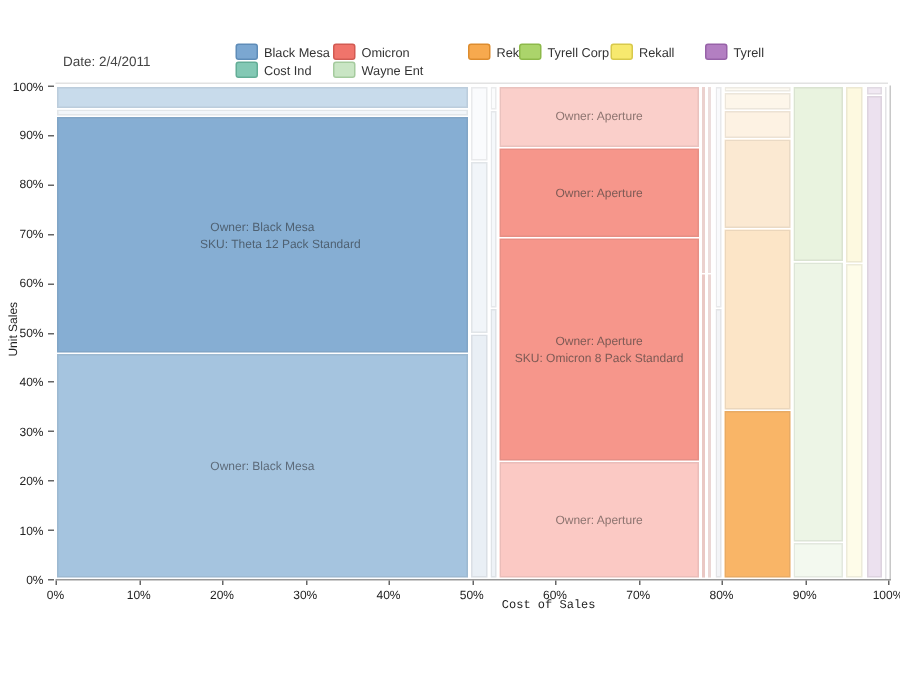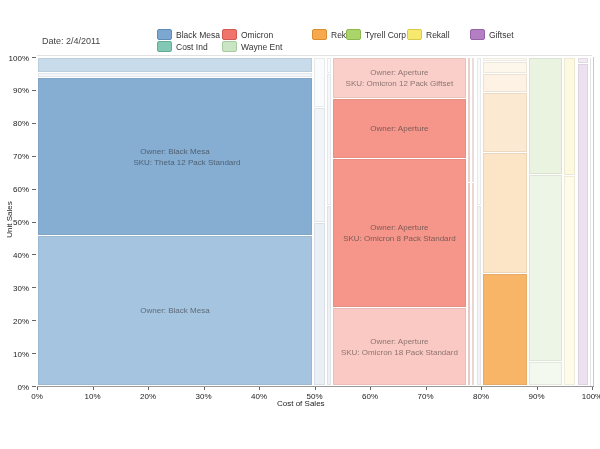--- a/index.html
+++ b/index.html
@@ -14,21 +14,21 @@
   .block{position:absolute;box-shadow:inset 0 0 0 1px rgba(90,90,90,0.10);
          display:flex;flex-direction:column;align-items:center;justify-content:center;overflow:hidden;}
   .block-line{font-size:8px;line-height:11px;white-space:nowrap;}
   .tickx{position:absolute;width:1px;height:3px;background:#666;}
   .ticky{position:absolute;width:4px;height:1px;background:#666;}
   .xlab{position:absolute;font-size:8px;color:#222;transform:translateX(-50%);}
   .ylab{position:absolute;font-size:8px;color:#222;width:26px;text-align:right;transform:translateY(-50%);}
   .axis-line-x{position:absolute;height:1px;background:#999;}
   .plot-right{position:absolute;width:1px;background:#c8c8c8;}
   .plot-top{position:absolute;height:1px;background:#e2e2e2;}
-  .x-title{position:absolute;left:277px;top:399px;width:120px;text-align:left;font-size:8px;color:#222;}
+  .x-title{position:absolute;left:277px;top:399px;width:120px;text-align:right;font-size:8px;color:#222;font-family:Liberation Mono, monospace;}
   .y-title{position:absolute;left:-26px;top:215px;width:70px;text-align:center;font-size:8px;color:#222;
            transform:rotate(-90deg);}
 </style>
 </head>
 <body>
 
 <div class="stage">
   <div class="date-label">Date: 2/4/2011</div>
   <div class="legend" id="legend">
       <div class="legend-item" style="left: 157px; top: 29px;">
@@ -46,21 +46,21 @@
       <div class="legend-item" style="left: 346px; top: 29px;">
         <span class="legend-swatch" style="background: rgb(171, 212, 107); border: 1px solid rgb(141, 185, 74);"></span>
         <span class="legend-label">Tyrell Corp</span>
       </div>
       <div class="legend-item" style="left: 407px; top: 29px;">
         <span class="legend-swatch" style="background: rgb(247, 233, 110); border: 1px solid rgb(216, 201, 75);"></span>
         <span class="legend-label">Rekall</span>
       </div>
       <div class="legend-item" style="left: 470px; top: 29px;">
         <span class="legend-swatch" style="background: rgb(179, 127, 194); border: 1px solid rgb(151, 98, 168);"></span>
-        <span class="legend-label">Giftset</span>
+        <span class="legend-label">Tyrell</span>
       </div>
       <div class="legend-item" style="left: 157px; top: 41px;">
         <span class="legend-swatch" style="background: rgb(131, 200, 180); border: 1px solid rgb(99, 173, 150);"></span>
         <span class="legend-label">Cost Ind</span>
       </div>
       <div class="legend-item" style="left: 222px; top: 41px;">
         <span class="legend-swatch" style="background: rgb(201, 229, 196); border: 1px solid rgb(165, 203, 158);"></span>
         <span class="legend-label">Wayne Ent</span>
       </div>
     </div>
@@ -78,32 +78,30 @@
       <div class="block" style="left: 37.5px; top: 72.634px; width: 274.835px; height: 3.935px; background: rgb(242, 246, 250);"></div>
       <div class="block" style="left: 37.5px; top: 57.5px; width: 274.835px; height: 14.134px; background: rgb(200, 219, 235);"></div>
       <div class="block" style="left: 314.445px; top: 222.658px; width: 10.1px; height: 162.842px; background: rgb(233, 239, 245);"></div>
       <div class="block" style="left: 314.445px; top: 108.495px; width: 10.1px; height: 113.163px; background: rgb(241, 245, 249);"></div>
       <div class="block" style="left: 314.445px; top: 57.5px; width: 10.1px; height: 49.995px; background: rgb(250, 251, 253);"></div>
       <div class="block" style="left: 327.21px; top: 205.55px; width: 3.44px; height: 179.95px; background: rgb(238, 242, 247);"></div>
       <div class="block" style="left: 327.21px; top: 73.95px; width: 3.44px; height: 130.6px; background: rgb(245, 248, 251);"></div>
       <div class="block" style="left: 327.21px; top: 57.5px; width: 3.44px; height: 15.45px; background: rgb(251, 252, 253);"></div>
       <div class="block" style="left: 333.315px; top: 307.54px; width: 132.2px; height: 77.96px; background: rgb(251, 201, 196);">
         <div class="block-line" style="color: rgb(141, 116, 112);">Owner: Aperture</div>
-        <div class="block-line" style="color: rgb(141, 116, 112);">SKU: Omicron 18 Pack Standard</div>
       </div>
       <div class="block" style="left: 333.315px; top: 158.503px; width: 132.2px; height: 148.037px; background: rgb(246, 150, 139);">
         <div class="block-line" style="color: rgb(125, 90, 85);">Owner: Aperture</div>
         <div class="block-line" style="color: rgb(125, 90, 85);">SKU: Omicron 8 Pack Standard</div>
       </div>
       <div class="block" style="left: 333.315px; top: 99.283px; width: 132.2px; height: 58.22px; background: rgb(246, 150, 139);">
         <div class="block-line" style="color: rgb(125, 90, 85);">Owner: Aperture</div>
       </div>
       <div class="block" style="left: 333.315px; top: 57.5px; width: 132.2px; height: 40.783px; background: rgb(250, 207, 202);">
         <div class="block-line" style="color: rgb(141, 116, 112);">Owner: Aperture</div>
-        <div class="block-line" style="color: rgb(141, 116, 112);">SKU: Omicron 12 Pack Giftset</div>
       </div>
       <div class="block" style="left: 467.625px; top: 182.52px; width: 2.33px; height: 202.98px; background: rgb(251, 213, 209);"></div>
       <div class="block" style="left: 467.625px; top: 57.5px; width: 2.33px; height: 124.02px; background: rgb(252, 223, 220);"></div>
       <div class="block" style="left: 472.065px; top: 182.52px; width: 2.33px; height: 202.98px; background: rgb(252, 229, 226);"></div>
       <div class="block" style="left: 472.065px; top: 57.5px; width: 2.33px; height: 124.02px; background: rgb(253, 236, 235);"></div>
       <div class="block" style="left: 476.505px; top: 205.55px; width: 4.55px; height: 179.95px; background: rgb(243, 244, 247);"></div>
       <div class="block" style="left: 476.505px; top: 57.5px; width: 4.55px; height: 147.05px; background: rgb(249, 250, 252);"></div>
       <div class="block" style="left: 483.165px; top: 273.653px; width: 43.955px; height: 111.847px; background: rgb(249, 181, 103);"></div>
       <div class="block" style="left: 483.165px; top: 152.581px; width: 43.955px; height: 120.072px; background: rgb(252, 229, 199);"></div>
       <div class="block" style="left: 483.165px; top: 93.361px; width: 43.955px; height: 58.22px; background: rgb(251, 233, 210);"></div>

